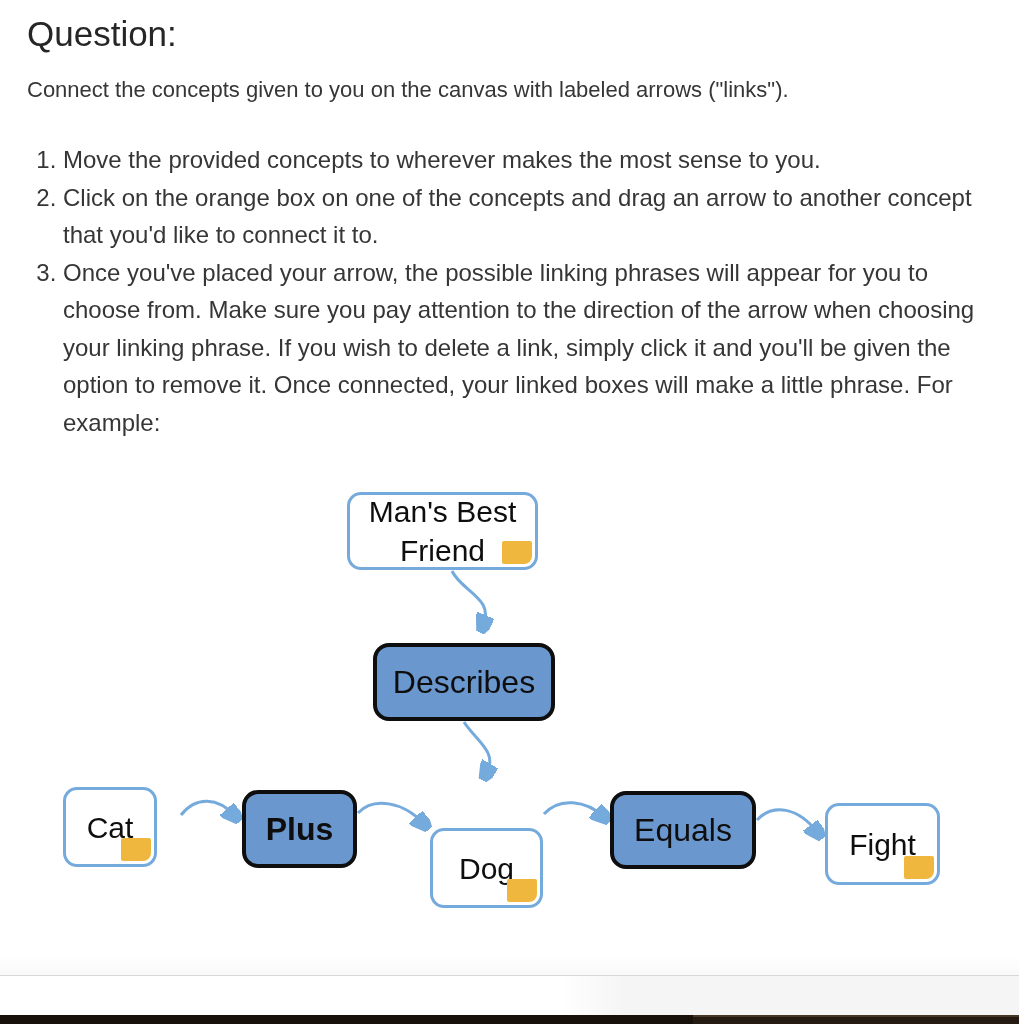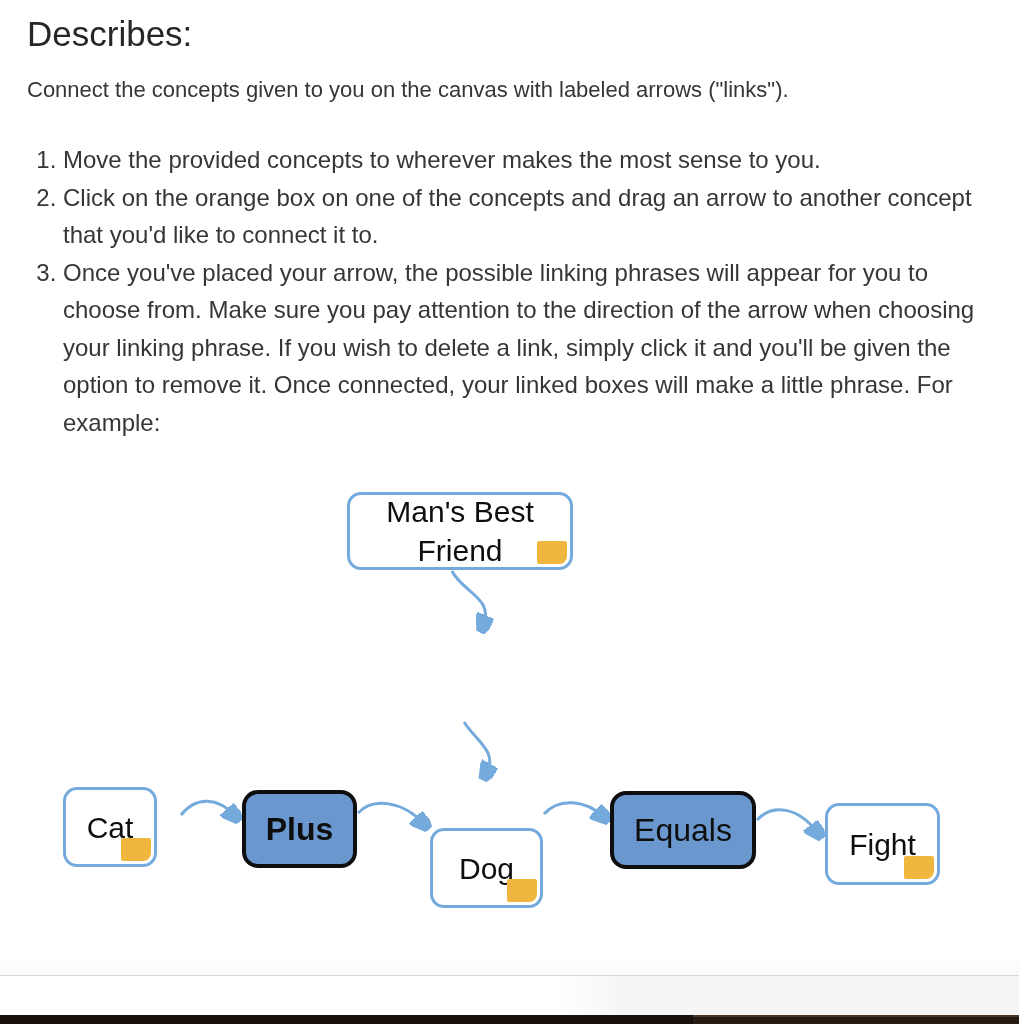--- a/index.html
+++ b/index.html
@@ -20,21 +20,21 @@
   .diagram{position:absolute;left:0;top:0;width:1019px;height:1024px;}
   .node{position:absolute;display:flex;align-items:center;justify-content:center;
         text-align:center;color:#0e0e0e;box-sizing:border-box;}
   .concept{background:#fff;border:3px solid #75aadc;border-radius:14px;
            font-size:30px;line-height:39px;}
   .linkbox{background:#6a98ce;border:4px solid #0e0e0e;border-radius:16px;
            font-size:32px;}
   .handle{position:absolute;right:3px;bottom:3px;width:30px;height:23px;
           background:#f0b73e;border-radius:2px 2px 8px 2px;}
 
-  .n-mbf{left:347px;top:492px;width:226px;height:78px;text-align:center;}
+  .n-mbf{left:347px;top:492px;width:191px;height:78px;text-align:center;}
   .n-describes{left:373px;top:643px;width:182px;height:78px;}
   .n-cat{left:63px;top:787px;width:94px;height:80px;}
   .n-plus{left:242px;top:790px;width:115px;height:78px;font-weight:bold;}
   .n-dog{left:430px;top:828px;width:113px;height:80px;}
   .n-equals{left:610px;top:791px;width:146px;height:78px;}
   .n-fight{left:825px;top:803px;width:115px;height:82px;}
 
   .arrows{position:absolute;left:0;top:0;pointer-events:none;}
   .arrows path{stroke:#75aadc;stroke-width:3;fill:none;}
 
@@ -48,21 +48,21 @@
   .desktop-sliver{position:absolute;left:0;top:1015px;width:1019px;height:9px;
            background:#18100a;}
   .desktop-sliver .seg-right{position:absolute;left:68%;top:0;width:32%;height:9px;
            background:#241a11;border-top:2px solid #483626;box-sizing:border-box;}
 </style>
 </head>
 <body>
 
 <div class="page">
 
-  <h1 class="q-title">Describes:</h1>
+  <h1 class="q-title">Question:</h1>
 
   <p class="q-intro">Connect the concepts given to you on the canvas with labeled arrows ("links").</p>
 
   <ol class="q-steps">
     <li>Move the provided concepts to wherever makes the most sense to you.</li>
     <li>Click on the orange box on one of the concepts and drag an arrow to another concept that you'd like to connect it to.</li>
     <li>Once you've placed your arrow, the possible linking phrases will appear for you to choose from. Make sure you pay attention to the direction of the arrow when choosing your linking phrase. If you wish to delete a link, simply click it and you'll be given the option to remove it. Once connected, your linked boxes will make a little phrase. For example:</li>
   </ol>
 
   <div class="diagram">
@@ -79,20 +79,23 @@
       <path d="M 358 813 C 373 797, 403 801, 424 824" marker-end="url(#ah)"></path>
       <path d="M 544 814 C 559 797, 586 800, 604 817" marker-end="url(#ah)"></path>
       <path d="M 757 820 C 773 803, 798 807, 818 833" marker-end="url(#ah)"></path>
     </svg>
 
     <div class="node concept n-mbf">
       <span style="display:block;width:200px;">Man's Best Friend</span>
       <span class="handle"></span>
     </div>
 
+    <div class="node linkbox n-describes">
+      <span>Describes</span>
+    </div>
 
     <div class="node concept n-cat">
       <span>Cat</span>
       <span class="handle"></span>
     </div>
 
     <div class="node linkbox n-plus">
       <span>Plus</span>
     </div>
 

